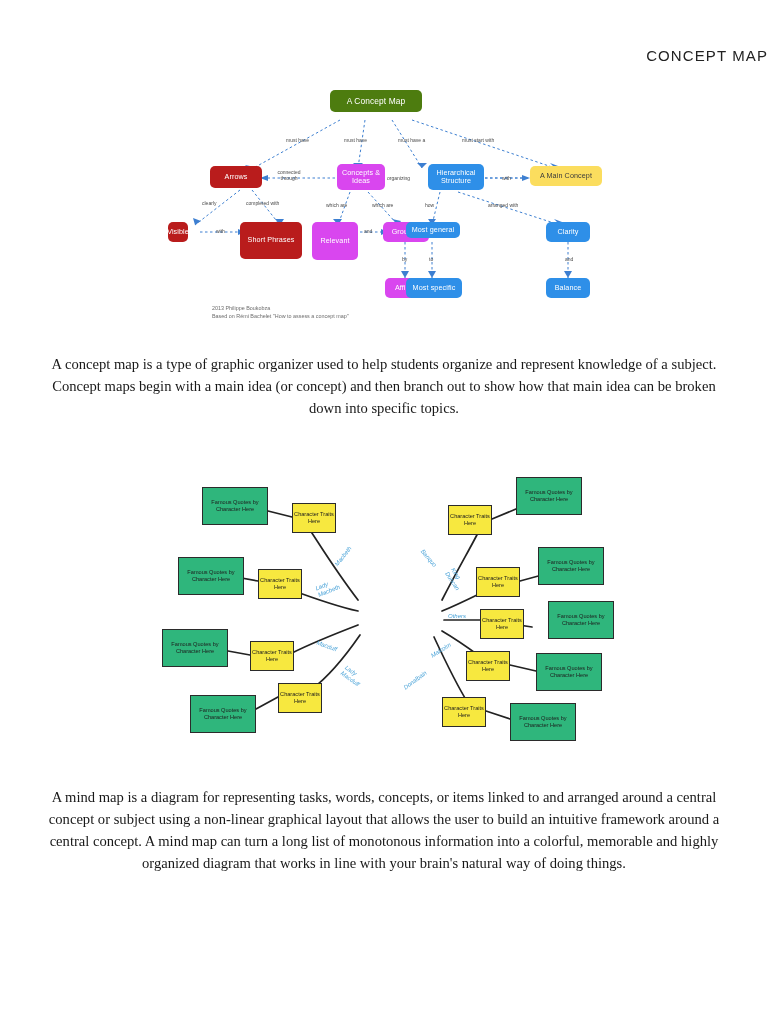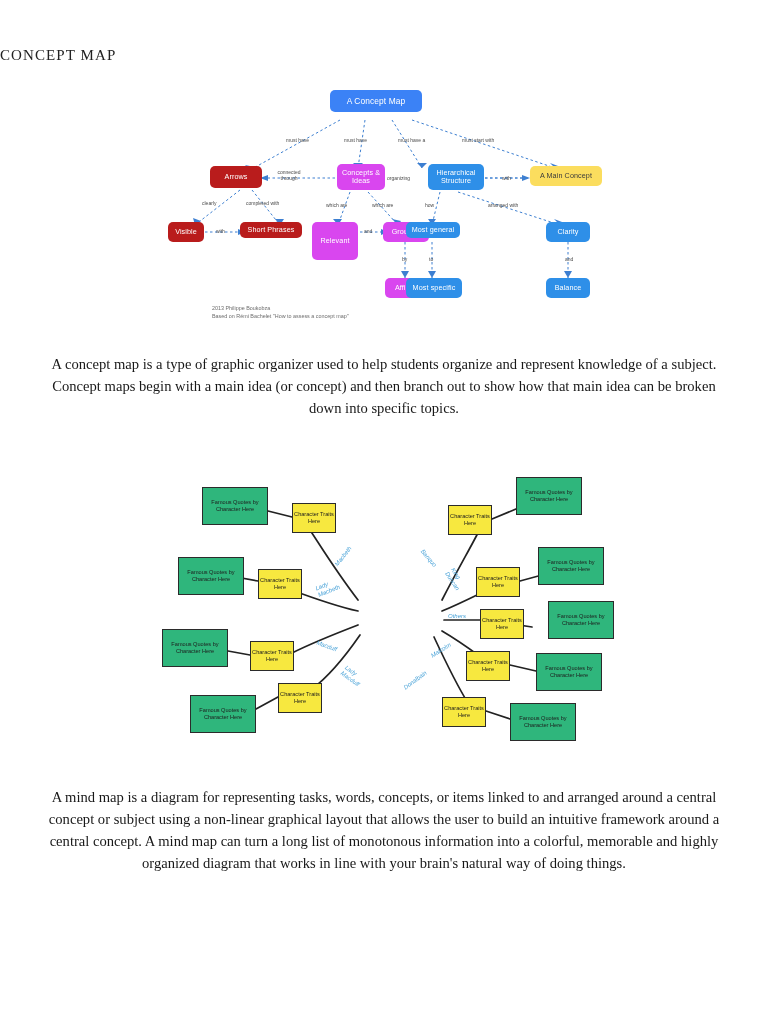--- a/index.html
+++ b/index.html
@@ -4,21 +4,21 @@
 <style>
   html,body{margin:0;padding:0;}
   body{
     width:768px;height:1024px;background:#ffffff;
     font-family:"Liberation Serif", serif;
     color:#1a1a1a;overflow:hidden;position:relative;
   }
   .page{position:relative;width:768px;height:1024px;}
 
   .heading{
-    text-align:left;font-family:Liberation Serif, serif;
+    text-align:right;font-family:Liberation Sans, sans-serif;
     font-size:15px;letter-spacing:1.1px;color:#222;
   }
   #concept-heading{position:absolute;left:0;top:47px;width:768px;}
   #mind-heading{position:absolute;left:0;top:432px;width:768px;}
 
   .para{
     position:absolute;font-family:"Liberation Serif", serif;
     font-size:14.6px;line-height:22px;text-align:center;color:#181818;
   }
   #concept-para{left:46px;top:353px;width:676px;}
@@ -27,21 +27,21 @@
   
   #concept-map{position:absolute;left:140px;top:80px;width:490px;height:250px;}
   #concept-map svg{position:absolute;left:0;top:0;}
   .cnode{
     position:absolute;border-radius:5px;display:flex;align-items:center;
     justify-content:center;text-align:center;
     font-family:"Liberation Sans", sans-serif;color:#fff;
     font-size:7.2px;line-height:8.4px;box-sizing:border-box;padding:2px 4px;
     letter-spacing:.1px;
   }
-  .c-red{background:#3b82f6;font-size:8.4px;}
+  .c-red{background:#4d7c0f;font-size:8.4px;}
   .c-green{background:#b91c1c;text-align:right;}
   .c-orange{background:#d946ef;}
   .c-blue{background:#2e8fe8;}
   .c-yellow{background:#fbdd5e;color:#3b3b3b;}
   .elabel{
     position:absolute;font-family:"Liberation Sans", sans-serif;
     font-size:5px;color:#4a4a4a;white-space:nowrap;line-height:6px;
   }
   .attrib{
     position:absolute;left:212px;top:305px;
@@ -126,22 +126,22 @@
         <polygon points="428,198 424,191 432,191"></polygon>
       </g>
     </svg>
 
     <div class="cnode c-red" style="left:190px;top:10px;width:92px;height:22px;">A Concept Map</div>
     <div class="cnode c-green" style="left:70px;top:86px;width:52px;height:22px;">Arrows</div>
     <div class="cnode c-orange" style="left:197px;top:84px;width:48px;height:26px;">Concepts &amp; Ideas</div>
     <div class="cnode c-blue" style="left:288px;top:84px;width:56px;height:26px;">Hierarchical Structure</div>
     <div class="cnode c-yellow" style="left:390px;top:86px;width:72px;height:20px;">A Main Concept</div>
 
-    <div class="cnode c-green" style="left:28px;top:142px;width:36px;height:20px;">Visible</div>
-    <div class="cnode c-green" style="left:100px;top:142px;width:62px;height:16px;">Short Phrases</div>
+    <div class="cnode c-green" style="left:28px;top:142px;width:20px;height:20px;">Visible</div>
+    <div class="cnode c-green" style="left:100px;top:142px;width:62px;height:37px;">Short Phrases</div>
     <div class="cnode c-orange" style="left:172px;top:142px;width:46px;height:38px;">Relevant</div>
     <div class="cnode c-orange" style="left:243px;top:142px;width:46px;height:20px;">Grouped</div>
     <div class="cnode c-blue" style="left:266px;top:142px;width:54px;height:16px;">Most general</div>
     <div class="cnode c-blue" style="left:406px;top:142px;width:44px;height:20px;">Clarity</div>
 
     <div class="cnode c-orange" style="left:245px;top:198px;width:42px;height:20px;">Affinity</div>
     <div class="cnode c-blue" style="left:266px;top:198px;width:56px;height:20px;">Most specific</div>
     <div class="cnode c-blue" style="left:406px;top:198px;width:44px;height:20px;">Balance</div>
 
     <div class="elabel" style="left:146px;top:57px;">must have</div>

